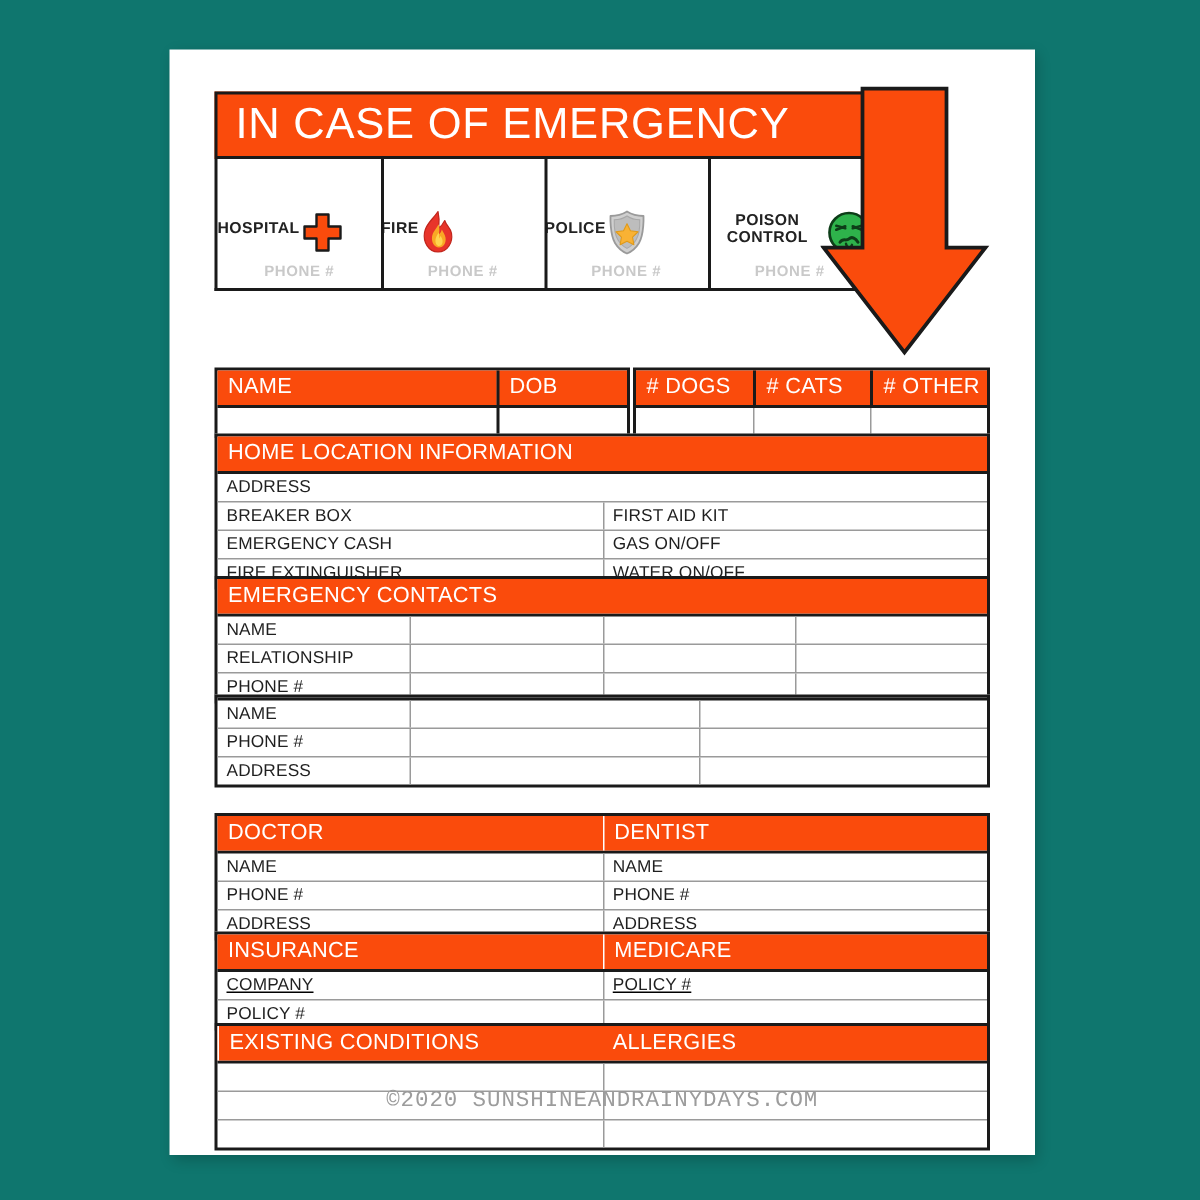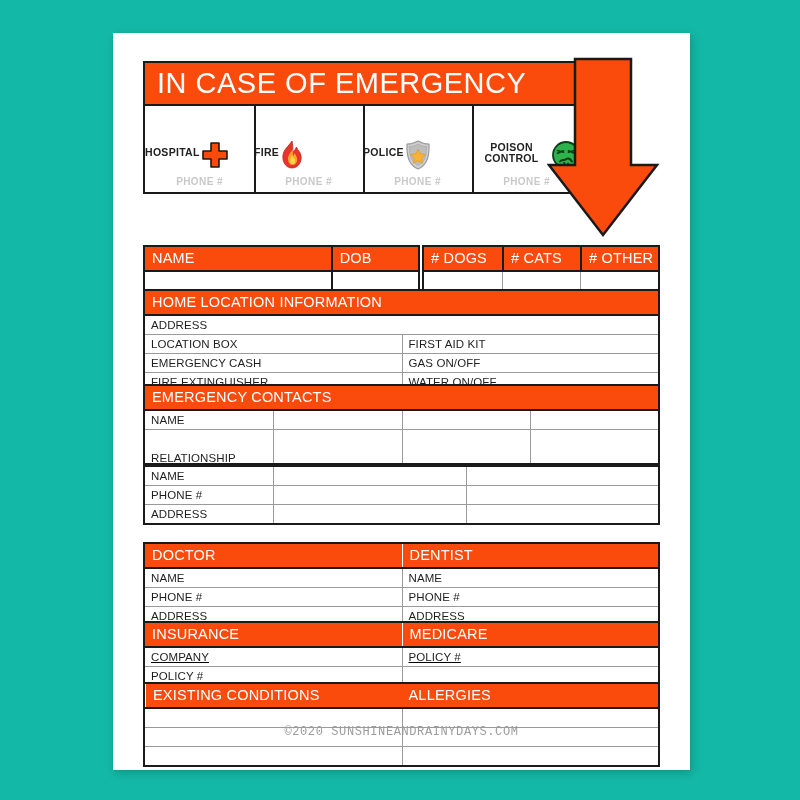--- a/index.html
+++ b/index.html
@@ -12,21 +12,21 @@
   }
   body {
     font-family: "Liberation Sans", sans-serif;
     -webkit-font-smoothing: antialiased;
   }
 
   #stage {
     position: relative;
     width: 800px;
     height: 800px;
-    background: #14b8a6;
+    background: #0f766e;
   }
 
   
   .sheet {
     position: absolute;
     left: 113px;
     top: 33px;
     width: 577px;
     height: 737px;
     background: #ffffff;
@@ -185,21 +185,21 @@
   .w100 { width: 100%; }
 
   
   .footer {
     position: absolute;
     left: 0;
     right: 0;
     top: 692px;
     text-align: center;
     font-family: "Liberation Mono", "DejaVu Sans Mono", monospace;
-    font-size: 12px;
+    font-size: 15px;
     color: #9c9c9c;
     letter-spacing: 0.6px;
   }
 </style>
 </head>
 <body>
 
 <div id="stage">
   <div class="sheet">
 
@@ -292,21 +292,21 @@
     </div>
 
     <div class="tbl" style="left:30px; top:256px; width:517px;">
       <div class="row">
         <div class="cell hdr w100">HOME LOCATION INFORMATION</div>
       </div>
       <div class="row rule" style="border-top:2px solid #1a1a1a;">
         <div class="cell w100">ADDRESS</div>
       </div>
       <div class="row rule">
-        <div class="cell w50">LOCATION BOX</div>
+        <div class="cell w50">BREAKER BOX</div>
         <div class="cell w50 vline">FIRST AID KIT</div>
       </div>
       <div class="row rule">
         <div class="cell w50">EMERGENCY CASH</div>
         <div class="cell w50 vline">GAS ON/OFF</div>
       </div>
       <div class="row rule">
         <div class="cell w50">FIRE EXTINGUISHER</div>
         <div class="cell w50 vline">WATER ON/OFF</div>
       </div>
@@ -316,21 +316,21 @@
       <div class="row">
         <div class="cell hdr w100">EMERGENCY CONTACTS</div>
       </div>
       <div class="row" style="border-top:2px solid #1a1a1a;">
         <div class="cell" style="width:25%;">NAME</div>
         <div class="cell blank vline" style="width:25%;">&nbsp;</div>
         <div class="cell blank vline" style="width:25%;">&nbsp;</div>
         <div class="cell blank vline" style="width:25%;">&nbsp;</div>
       </div>
       <div class="row rule">
-        <div class="cell" style="width:25%;margin-top:19px;">RELATIONSHIP</div>
+        <div class="cell" style="width:25%;">RELATIONSHIP</div>
         <div class="cell blank vline" style="width:25%;">&nbsp;</div>
         <div class="cell blank vline" style="width:25%;">&nbsp;</div>
         <div class="cell blank vline" style="width:25%;">&nbsp;</div>
       </div>
       <div class="row rule">
         <div class="cell" style="width:25%;">PHONE #</div>
         <div class="cell blank vline" style="width:25%;">&nbsp;</div>
         <div class="cell blank vline" style="width:25%;">&nbsp;</div>
         <div class="cell blank vline" style="width:25%;">&nbsp;</div>
       </div>

